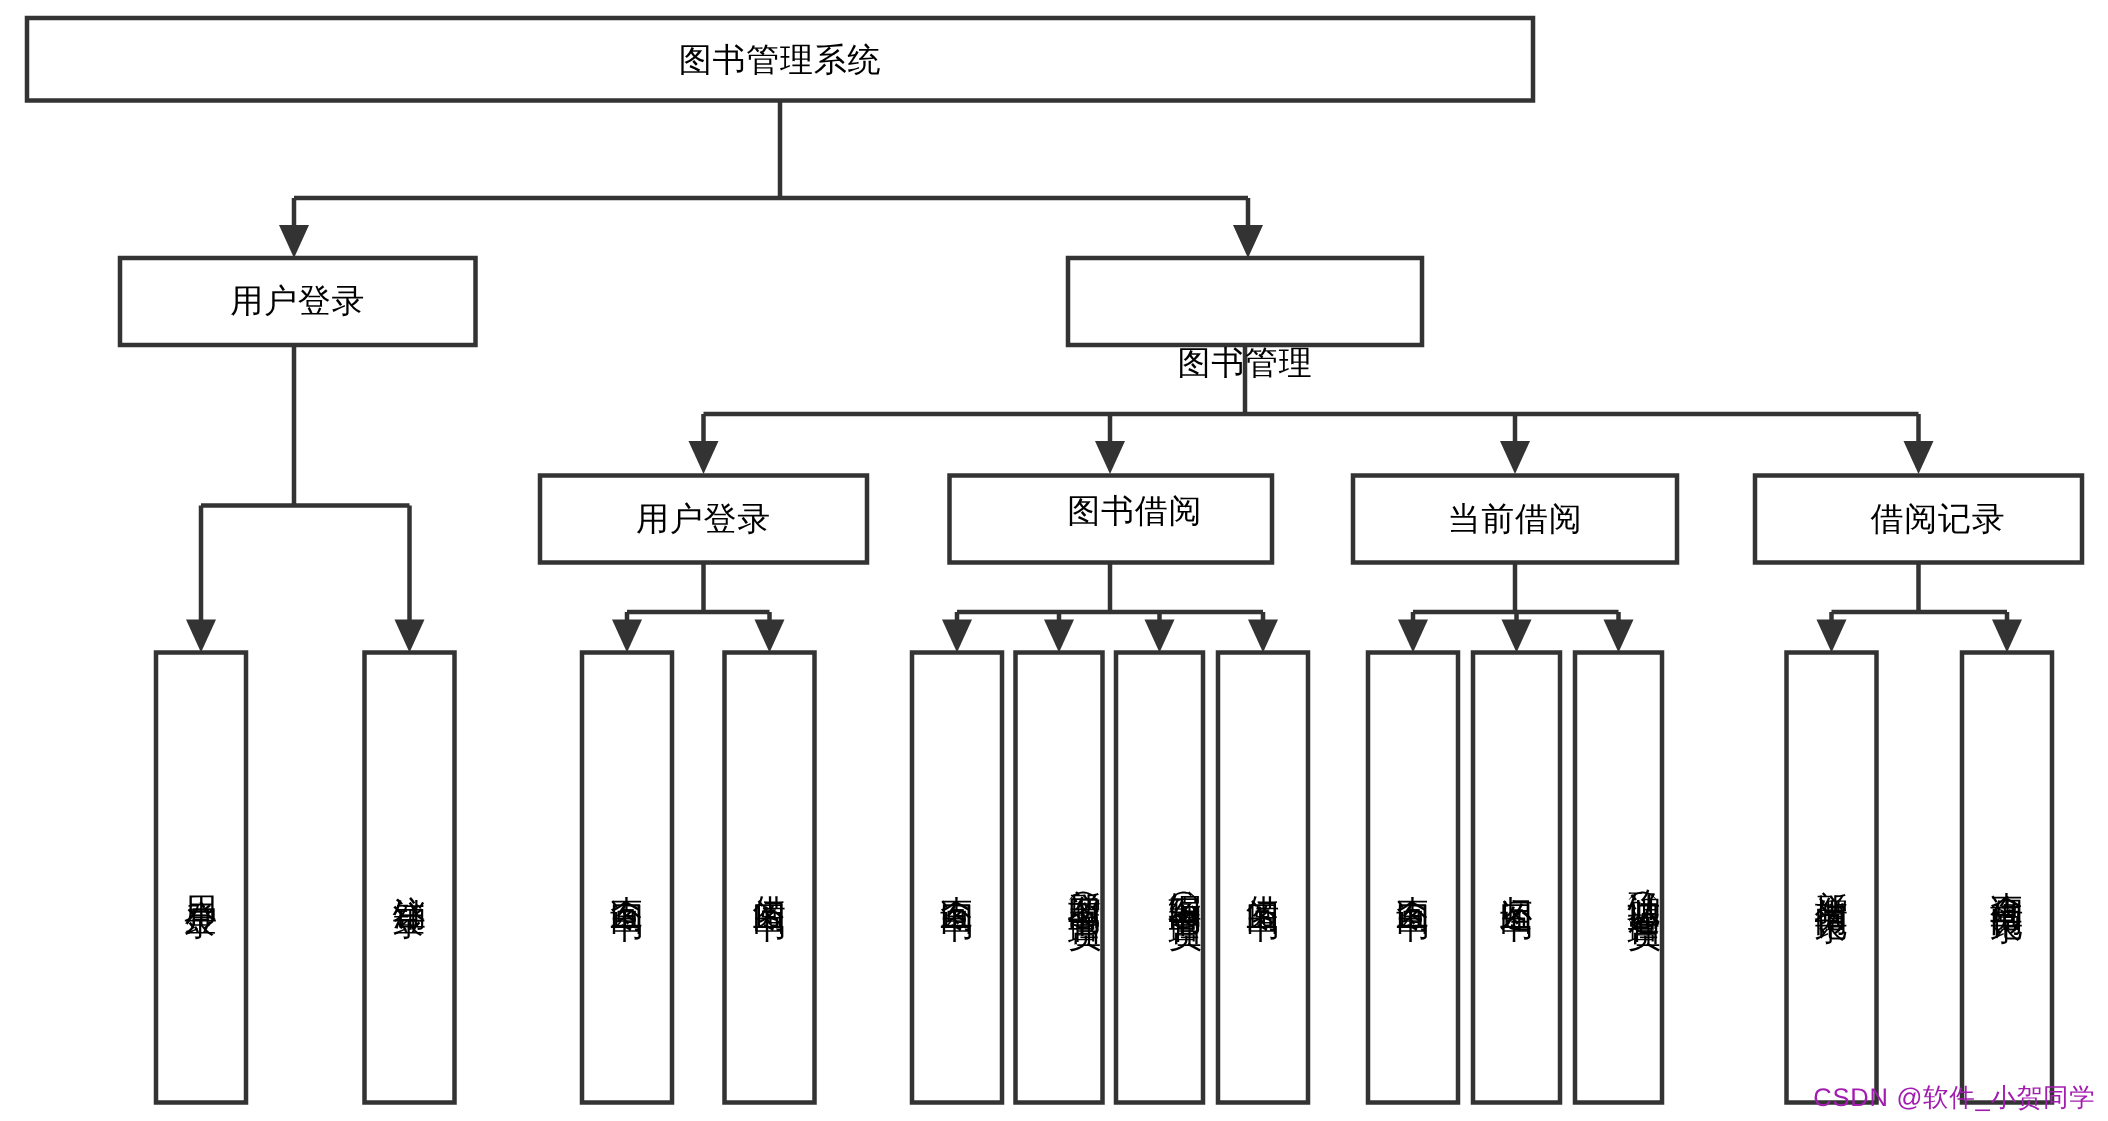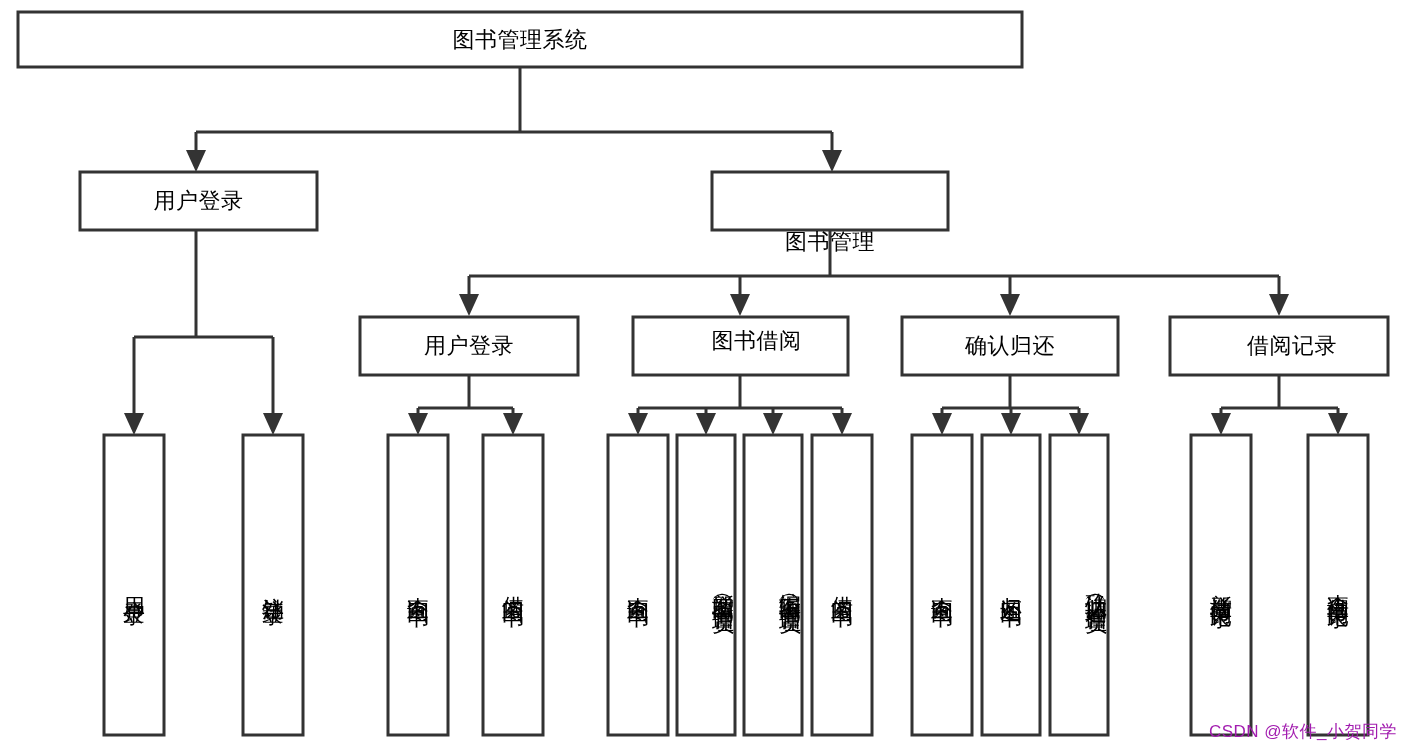--- a/index.html
+++ b/index.html
@@ -180,21 +180,21 @@
     <rect class="node-box" x="1308" y="435" width="60" height="300"></rect>
   </svg>
 
   <div class="node-label" style="left:18px; top:12px; width:1004px; height:55px;">图书管理系统</div>
 
   <div class="node-label" style="left:80px; top:172px; width:237px; height:58px;">用户登录</div>
   <div class="node-label" style="left:712px; top:172px; width:236px; height:58px;margin-top:41px;">图书管理</div>
 
   <div class="node-label" style="left:360px; top:317px; width:218px; height:58px;">用户登录</div>
   <div class="node-label" style="left:633px; top:317px; width:215px; height:48px;margin-left:16px;">图书借阅</div>
-  <div class="node-label" style="left:902px; top:317px; width:216px; height:58px;">确认归还</div>
+  <div class="node-label" style="left:902px; top:317px; width:216px; height:58px;">当前借阅</div>
   <div class="node-label" style="left:1170px; top:317px; width:244px; height:58px;">借阅记录</div>
 
   <div class="node-label vertical" style="left:104px; top:435px; width:60px; height:300px;">用户登录</div>
   <div class="node-label vertical" style="left:243px; top:435px; width:60px; height:300px;">注销登录</div>
 
   <div class="node-label vertical" style="left:388px; top:435px; width:60px; height:300px;">查询图书</div>
   <div class="node-label vertical" style="left:483px; top:435px; width:60px; height:300px;">借阅图书</div>
 
   <div class="node-label vertical" style="left:608px; top:435px; width:60px; height:300px;">查询图书</div>
   <div class="node-label vertical" style="left:677px; top:435px; width:58px; height:300px; align-items:flex-start; padding-top:6px; box-sizing:border-box;">新增图书（管理员）</div>

